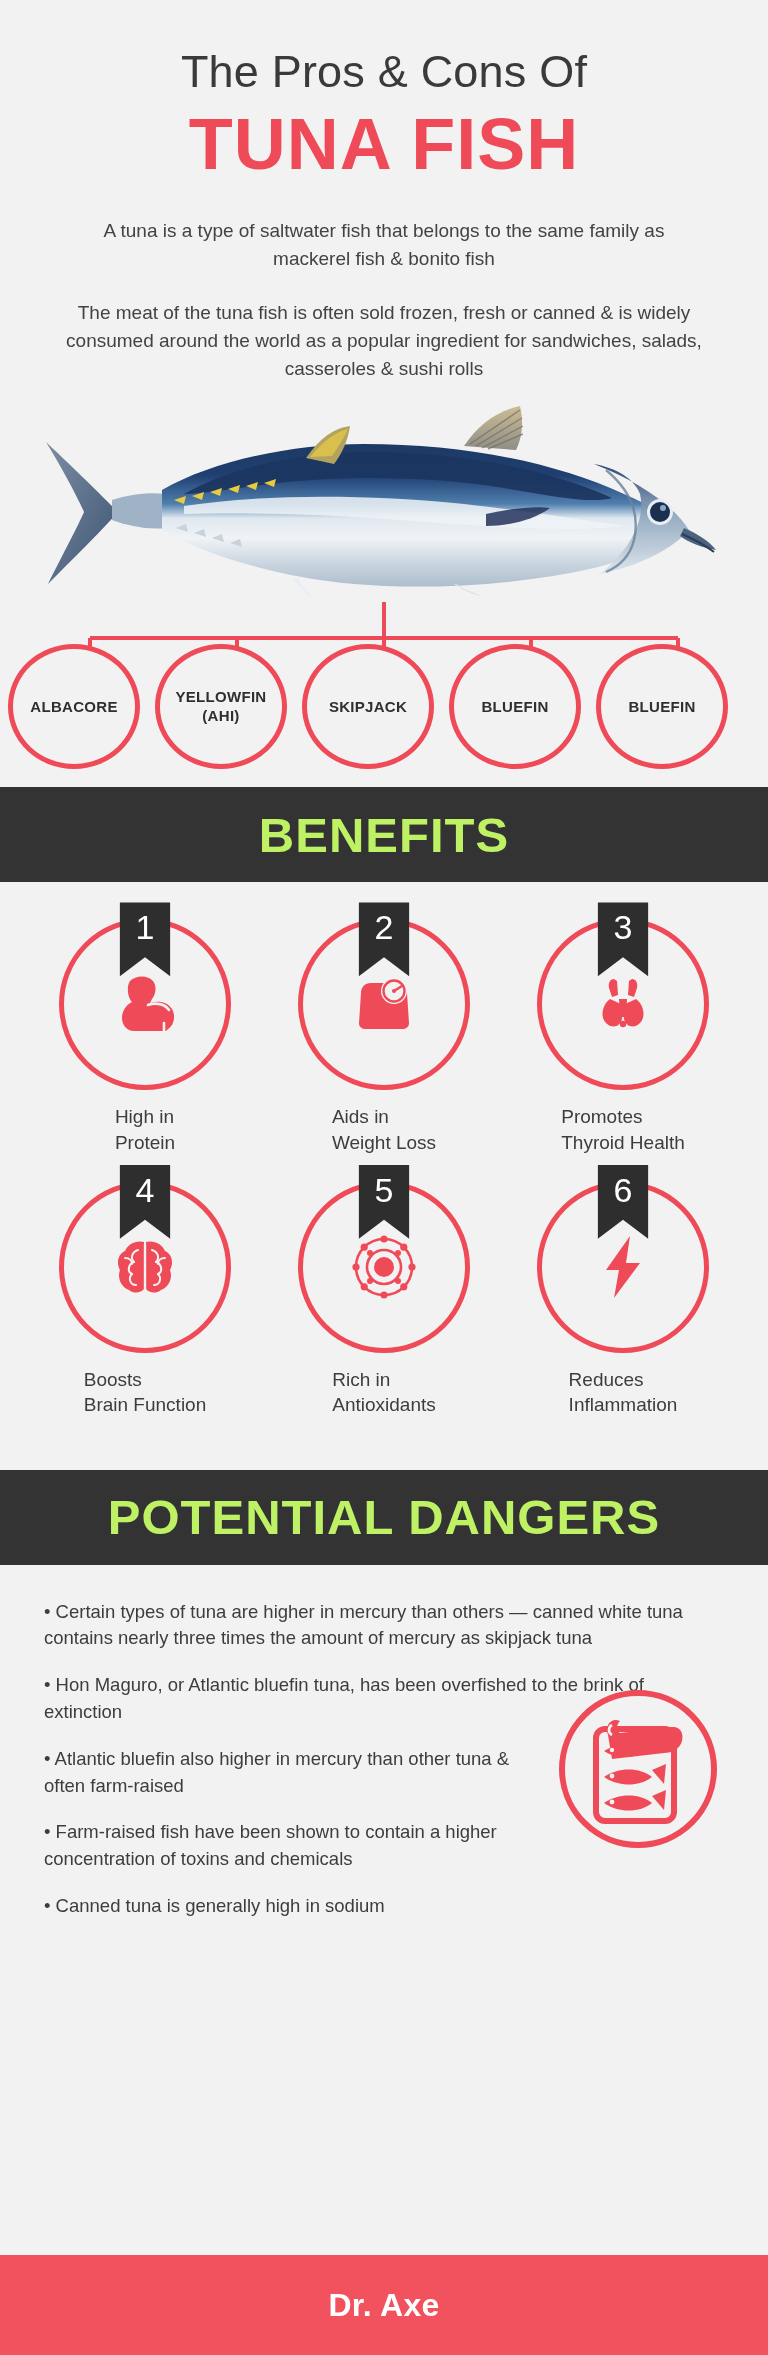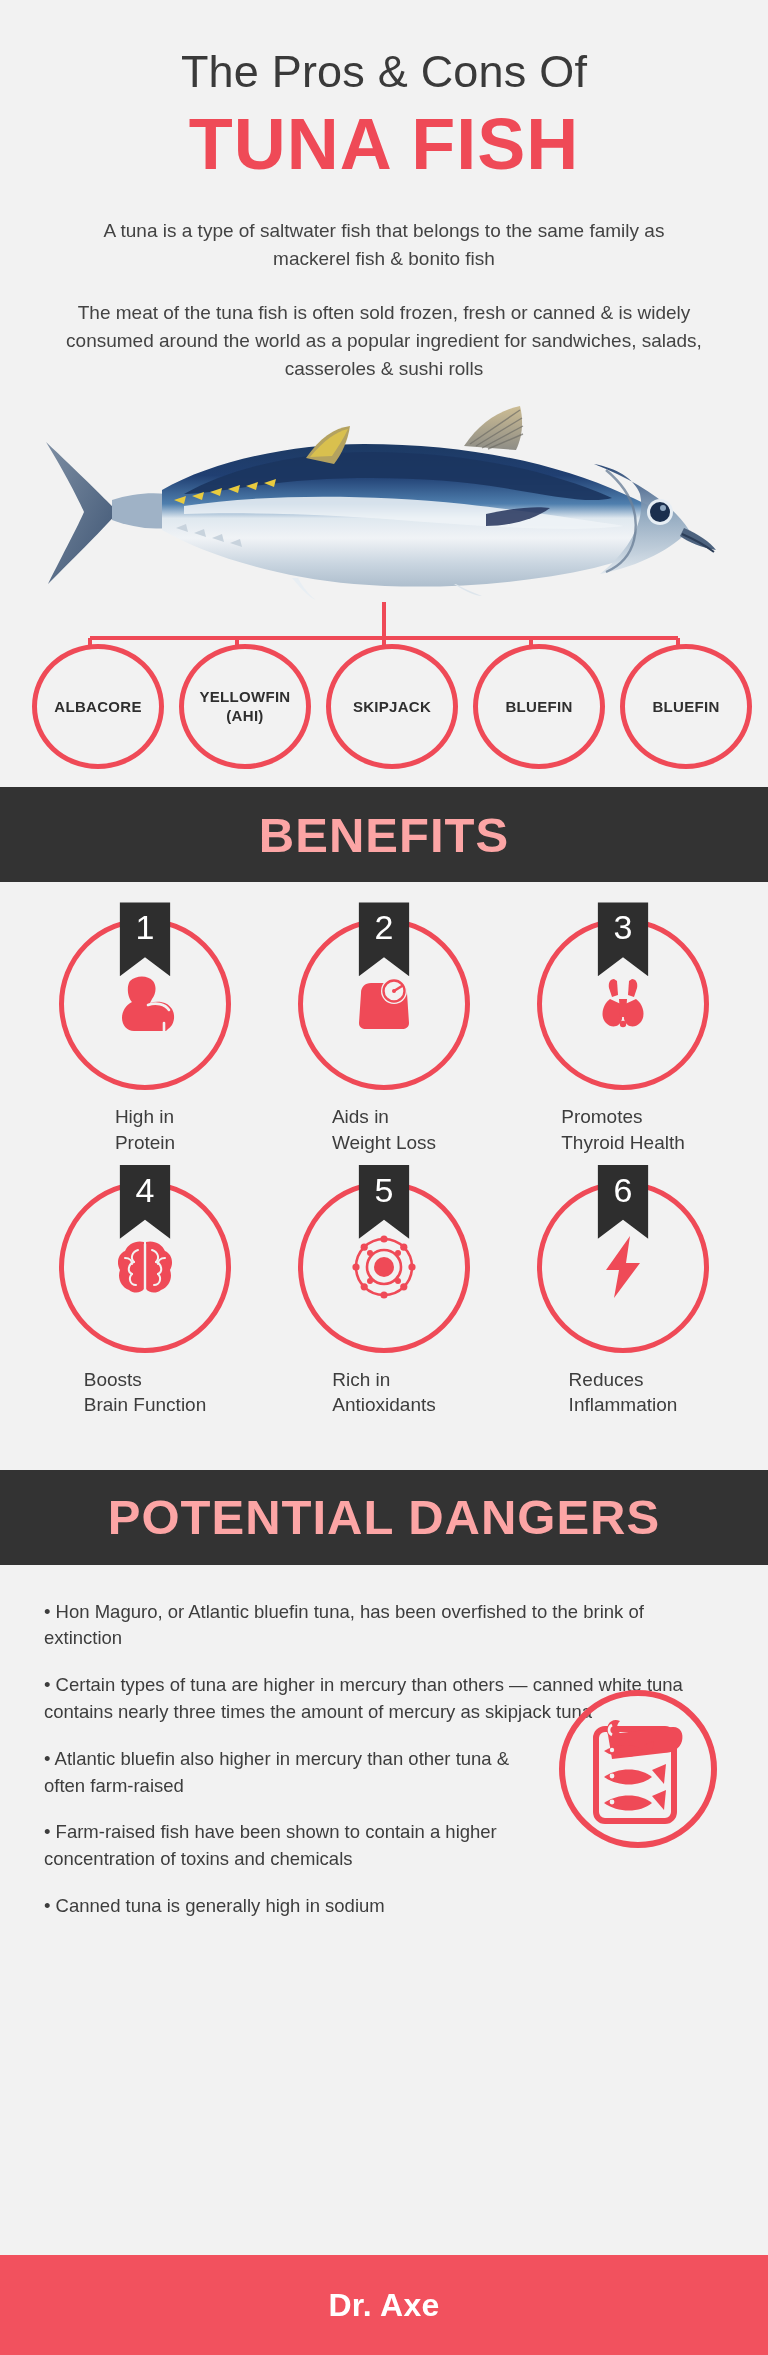--- a/index.html
+++ b/index.html
@@ -61,21 +61,21 @@
     margin-top: 20px;
   }
   .fish-svg { display: block; margin: 0 auto; }
 
   
   .species-section { position: relative; height: 185px; }
   .tree-svg { position: absolute; left: 0; top: 0; }
   .species-row {
     position: absolute;
     top: 42px;
-    left: 32px;
+    left: 8px;
     width: 720px;
     display: flex;
     justify-content: space-between;
   }
   .species-node {
     width: 132px;
     height: 125px;
     border: 5px solid #ef4a57;
     border-radius: 50%;
     display: flex;
@@ -94,21 +94,21 @@
 
   
   .banner {
     background: #333333;
     height: 95px;
     display: flex;
     align-items: center;
     justify-content: center;
   }
   .banner-text {
-    color: #fca5a5;
+    color: #bef264;
     font-size: 49px;
     font-weight: 700;
     letter-spacing: 1px;
   }
 
   
   .benefits {
     padding: 36px 40px 26px;
   }
   .benefit-row {
@@ -474,22 +474,22 @@
       </div>
 
     </div>
   </div>
 
   <div class="banner">
     <div class="banner-text">POTENTIAL DANGERS</div>
   </div>
 
   <div class="dangers">
+    <div class="danger-item">• Certain types of tuna are higher in mercury than others — canned white tuna contains nearly three times the amount of mercury as skipjack tuna</div>
     <div class="danger-item">• Hon Maguro, or Atlantic bluefin tuna, has been overfished to the brink of extinction</div>
-    <div class="danger-item">• Certain types of tuna are higher in mercury than others — canned white tuna contains nearly three times the amount of mercury as skipjack tuna</div>
     <div class="danger-item narrow">• Atlantic bluefin also higher in mercury than other tuna &amp; often farm-raised</div>
     <div class="danger-item narrow">• Farm-raised fish have been shown to contain a higher concentration of toxins and chemicals</div>
     <div class="danger-item narrow">• Canned tuna is generally high in sodium</div>
 
     <svg class="can-icon" viewBox="0 0 168 168">
       <circle cx="84" cy="84" r="76" fill="none" stroke="#ef4a57" stroke-width="6"></circle>
 
       <rect x="42" y="44" width="78" height="92" rx="9" fill="none" stroke="#ef4a57" stroke-width="6"></rect>
 
       <path d="M54 50 C50 40 58 32 66 36 C62 40 62 46 66 48

